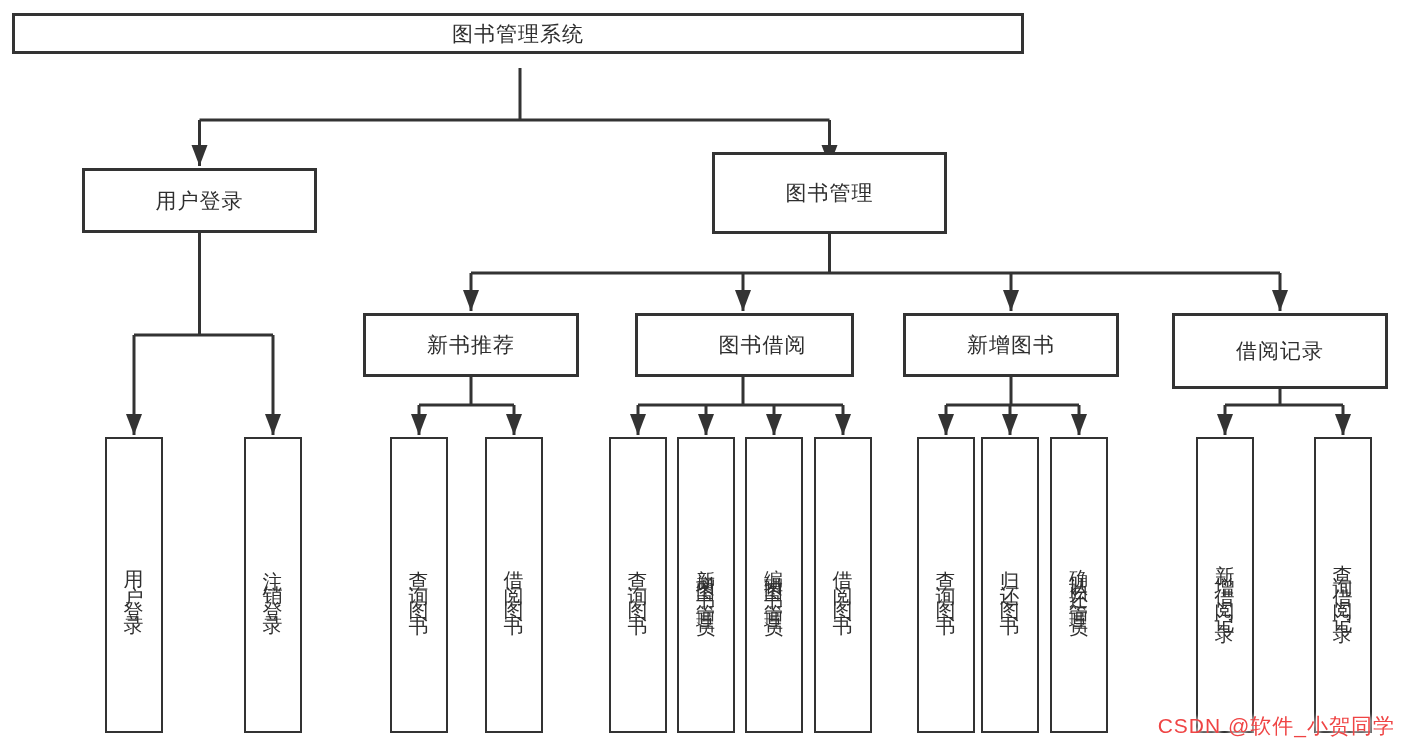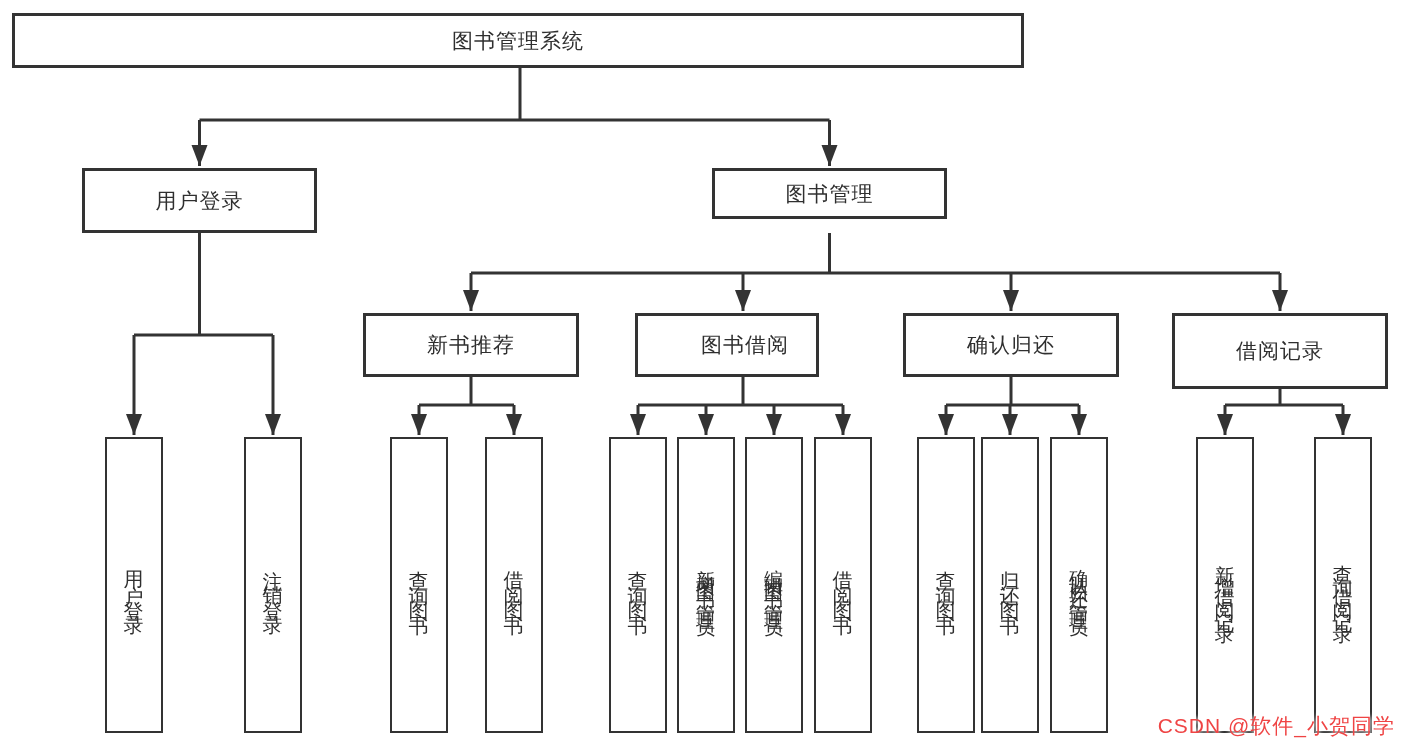--- a/index.html
+++ b/index.html
@@ -14,27 +14,27 @@
     font-size:21px;letter-spacing:1px;color:#2f2f2f;
   }
   .leaf{border-width:2.5px;}
   .vtext{
     writing-mode:vertical-rl;text-orientation:mixed;
     font-size:20px;letter-spacing:15px;line-height:1.0;white-space:nowrap;
   }
   .sp6{letter-spacing:12px;}
   .sp10{letter-spacing:7px;font-size:19px;}
   
-  .b-root{left:12px;top:13px;width:1012px;height:55px;}
+  .b-root{left:12px;top:13px;width:1012px;height:41px;}
   
   .b-userlogin{left:82px;top:168px;width:235px;height:65px;}
-  .b-bookmgmt{left:712px;top:168px;width:235px;height:51px;}
+  .b-bookmgmt{left:712px;top:152px;width:235px;height:82px;}
   
   .b-newrec {left:363px;top:313px;width:216px;height:64px;justify-content:center;}
-  .b-borrow {left:635px;top:313px;width:184px;height:64px;padding-left:36px;}
+  .b-borrow {left:635px;top:313px;width:219px;height:64px;padding-left:36px;}
   .b-current{left:903px;top:313px;width:216px;height:64px;}
   .b-records{left:1172px;top:313px;width:216px;height:76px;}
   
   .leaf{top:437px;width:58px;height:296px;}
   .l1 {left:105px;} .l2 {left:244px;}
   .l3 {left:390px;} .l4 {left:485px;}
   .l5 {left:609px;} .l6 {left:677px;} .l7 {left:745px;} .l8 {left:814px;}
   .l9 {left:917px;} .l10{left:981px;} .l11{left:1050px;}
   .l12{left:1196px;} .l13{left:1314px;}
   .watermark{
@@ -115,21 +115,21 @@
     <span>图书管理</span>
   </div>
 
   <div class="box b-newrec">
     <span>新书推荐</span>
   </div>
   <div class="box b-borrow">
     <span>图书借阅</span>
   </div>
   <div class="box b-current">
-    <span>确认归还</span>
+    <span>新增图书</span>
   </div>
   <div class="box b-records">
     <span>借阅记录</span>
   </div>
 
   <div class="box leaf l1">
     <span class="vtext">用户登录</span>
   </div>
   <div class="box leaf l2">
     <span class="vtext">注销登录</span>

